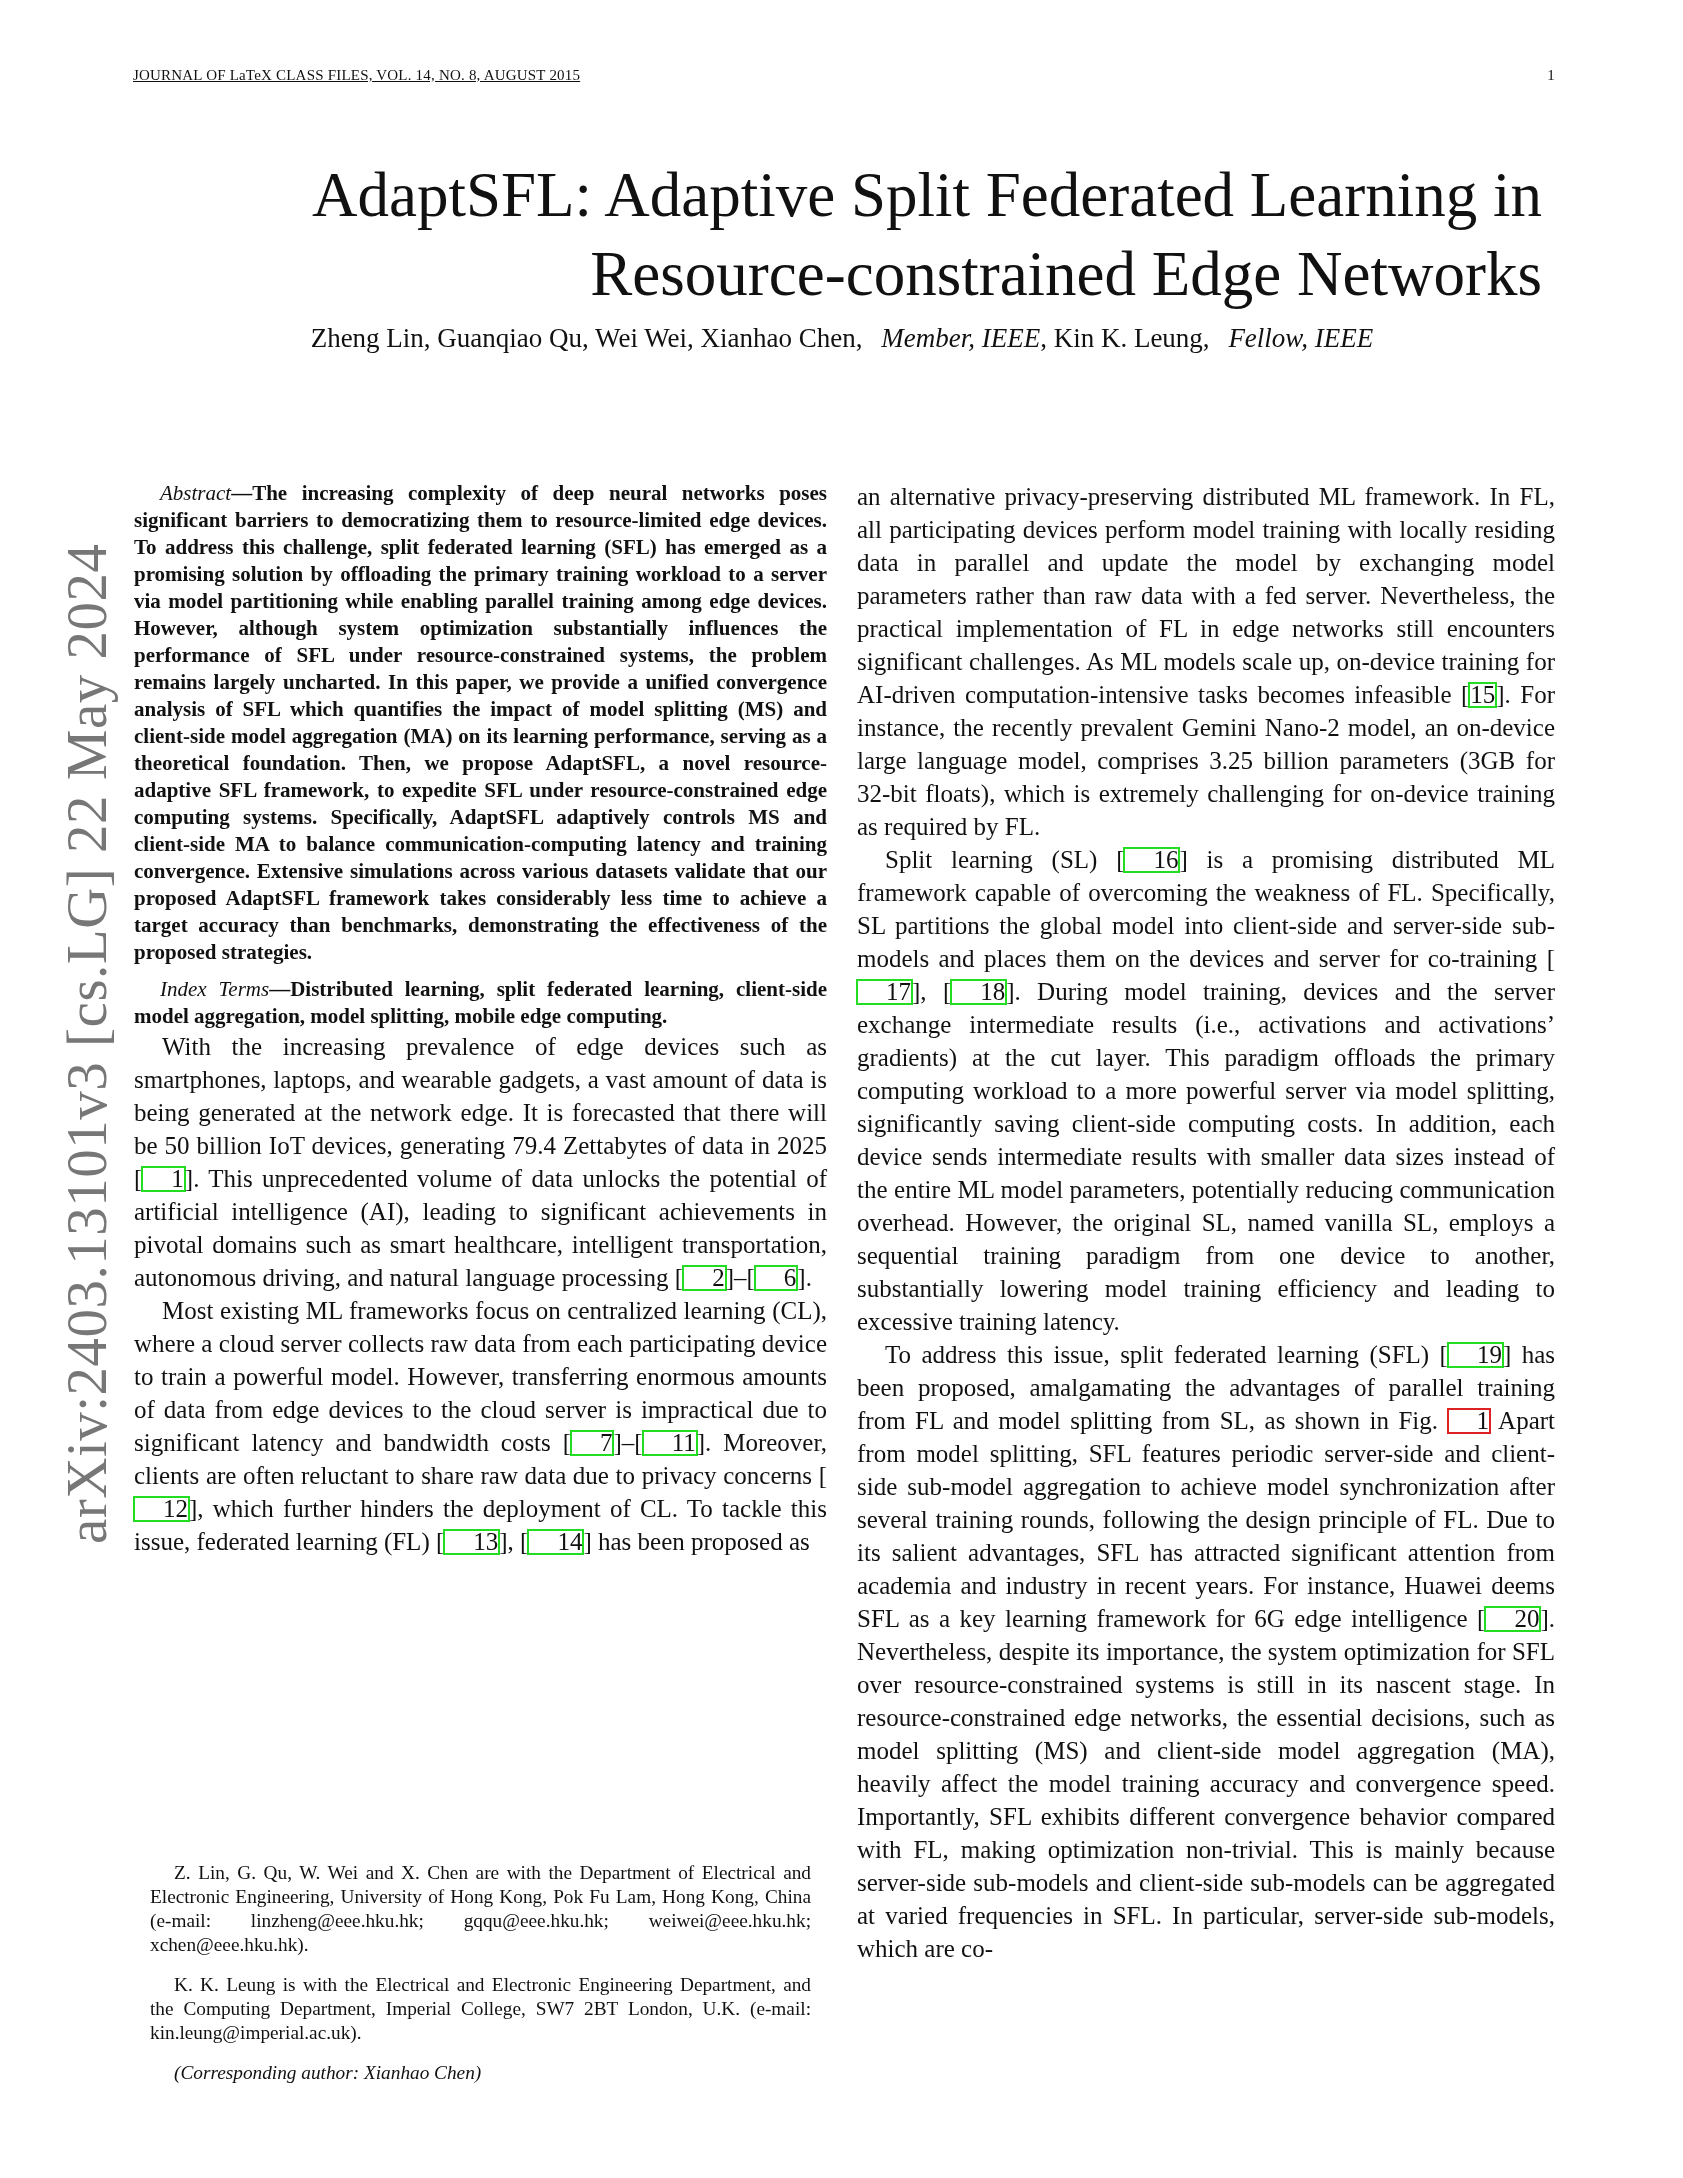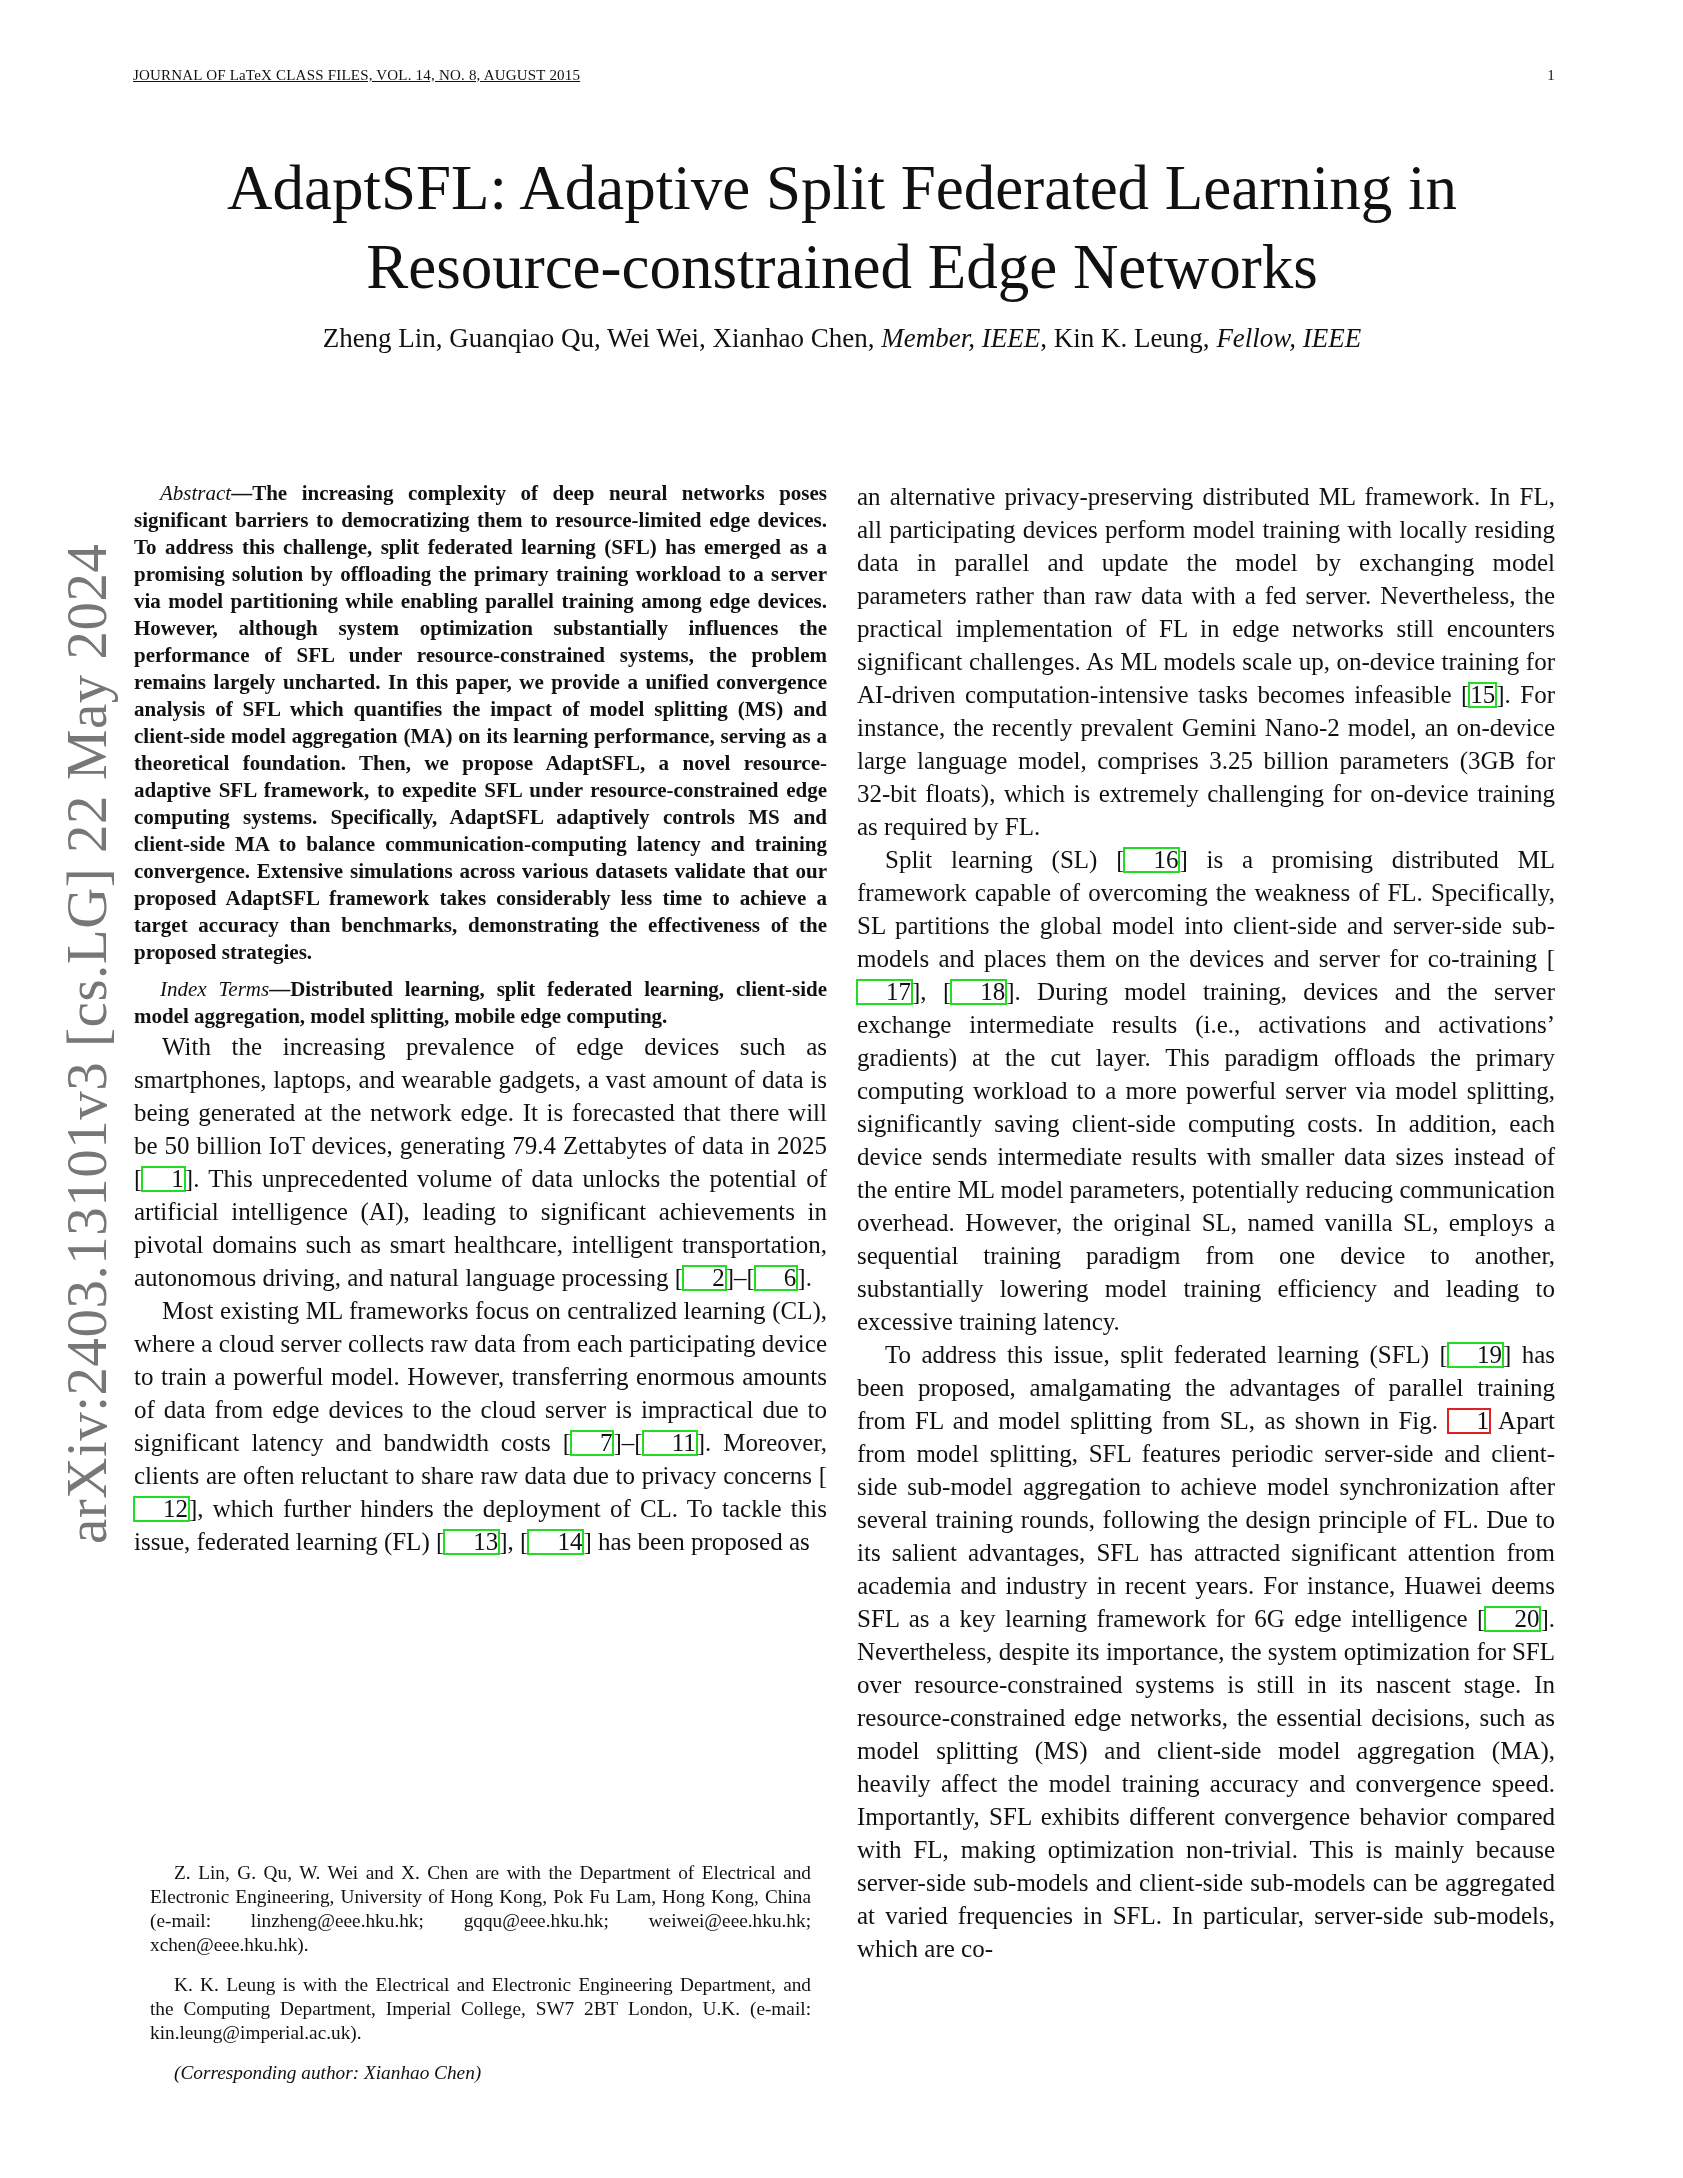--- a/index.html
+++ b/index.html
@@ -13,28 +13,28 @@
   }
   .running-head .page-no { position: absolute; right: 0; top: 0; }
   .arxiv-stamp {
     position: absolute; left: 54px; top: 1544px;
     transform-origin: left top; transform: rotate(-90deg);
     font-family: "Liberation Serif", "DejaVu Serif", serif;
     font-size: 57px; color: #777; white-space: nowrap; letter-spacing: 0.5px;
   }
   .title {
     position: absolute; top: 149px; left: 149px; width: 1386px;
-    text-align: center; font-size: 63px; line-height: 79px; font-weight: normal;
-    margin: 0;
+    text-align: right; font-size: 63px; line-height: 79px; font-weight: normal;
+    margin: 7px;
   }
   .authors {
     position: absolute; top: 323px; left: 149px; width: 1386px;
     text-align: center; font-size: 27px;
   }
-  .authors i { font-style: italic; }
+  .authors i { font-style: italic; margin-left: 12px; }
   .col {
     position: absolute; top: 480px; width: 693px; text-align: justify;
   }
   .col-left { left: 134px; }
   .col-right { left: 857px; width: 698px; }
   .abstract, .index-terms {
     font-weight: bold; font-size: 21px; line-height: 27px; margin: 0;
     text-indent: 26px;
   }
   .abstract .lead, .index-terms .lead { font-style: italic; font-weight: normal; }

